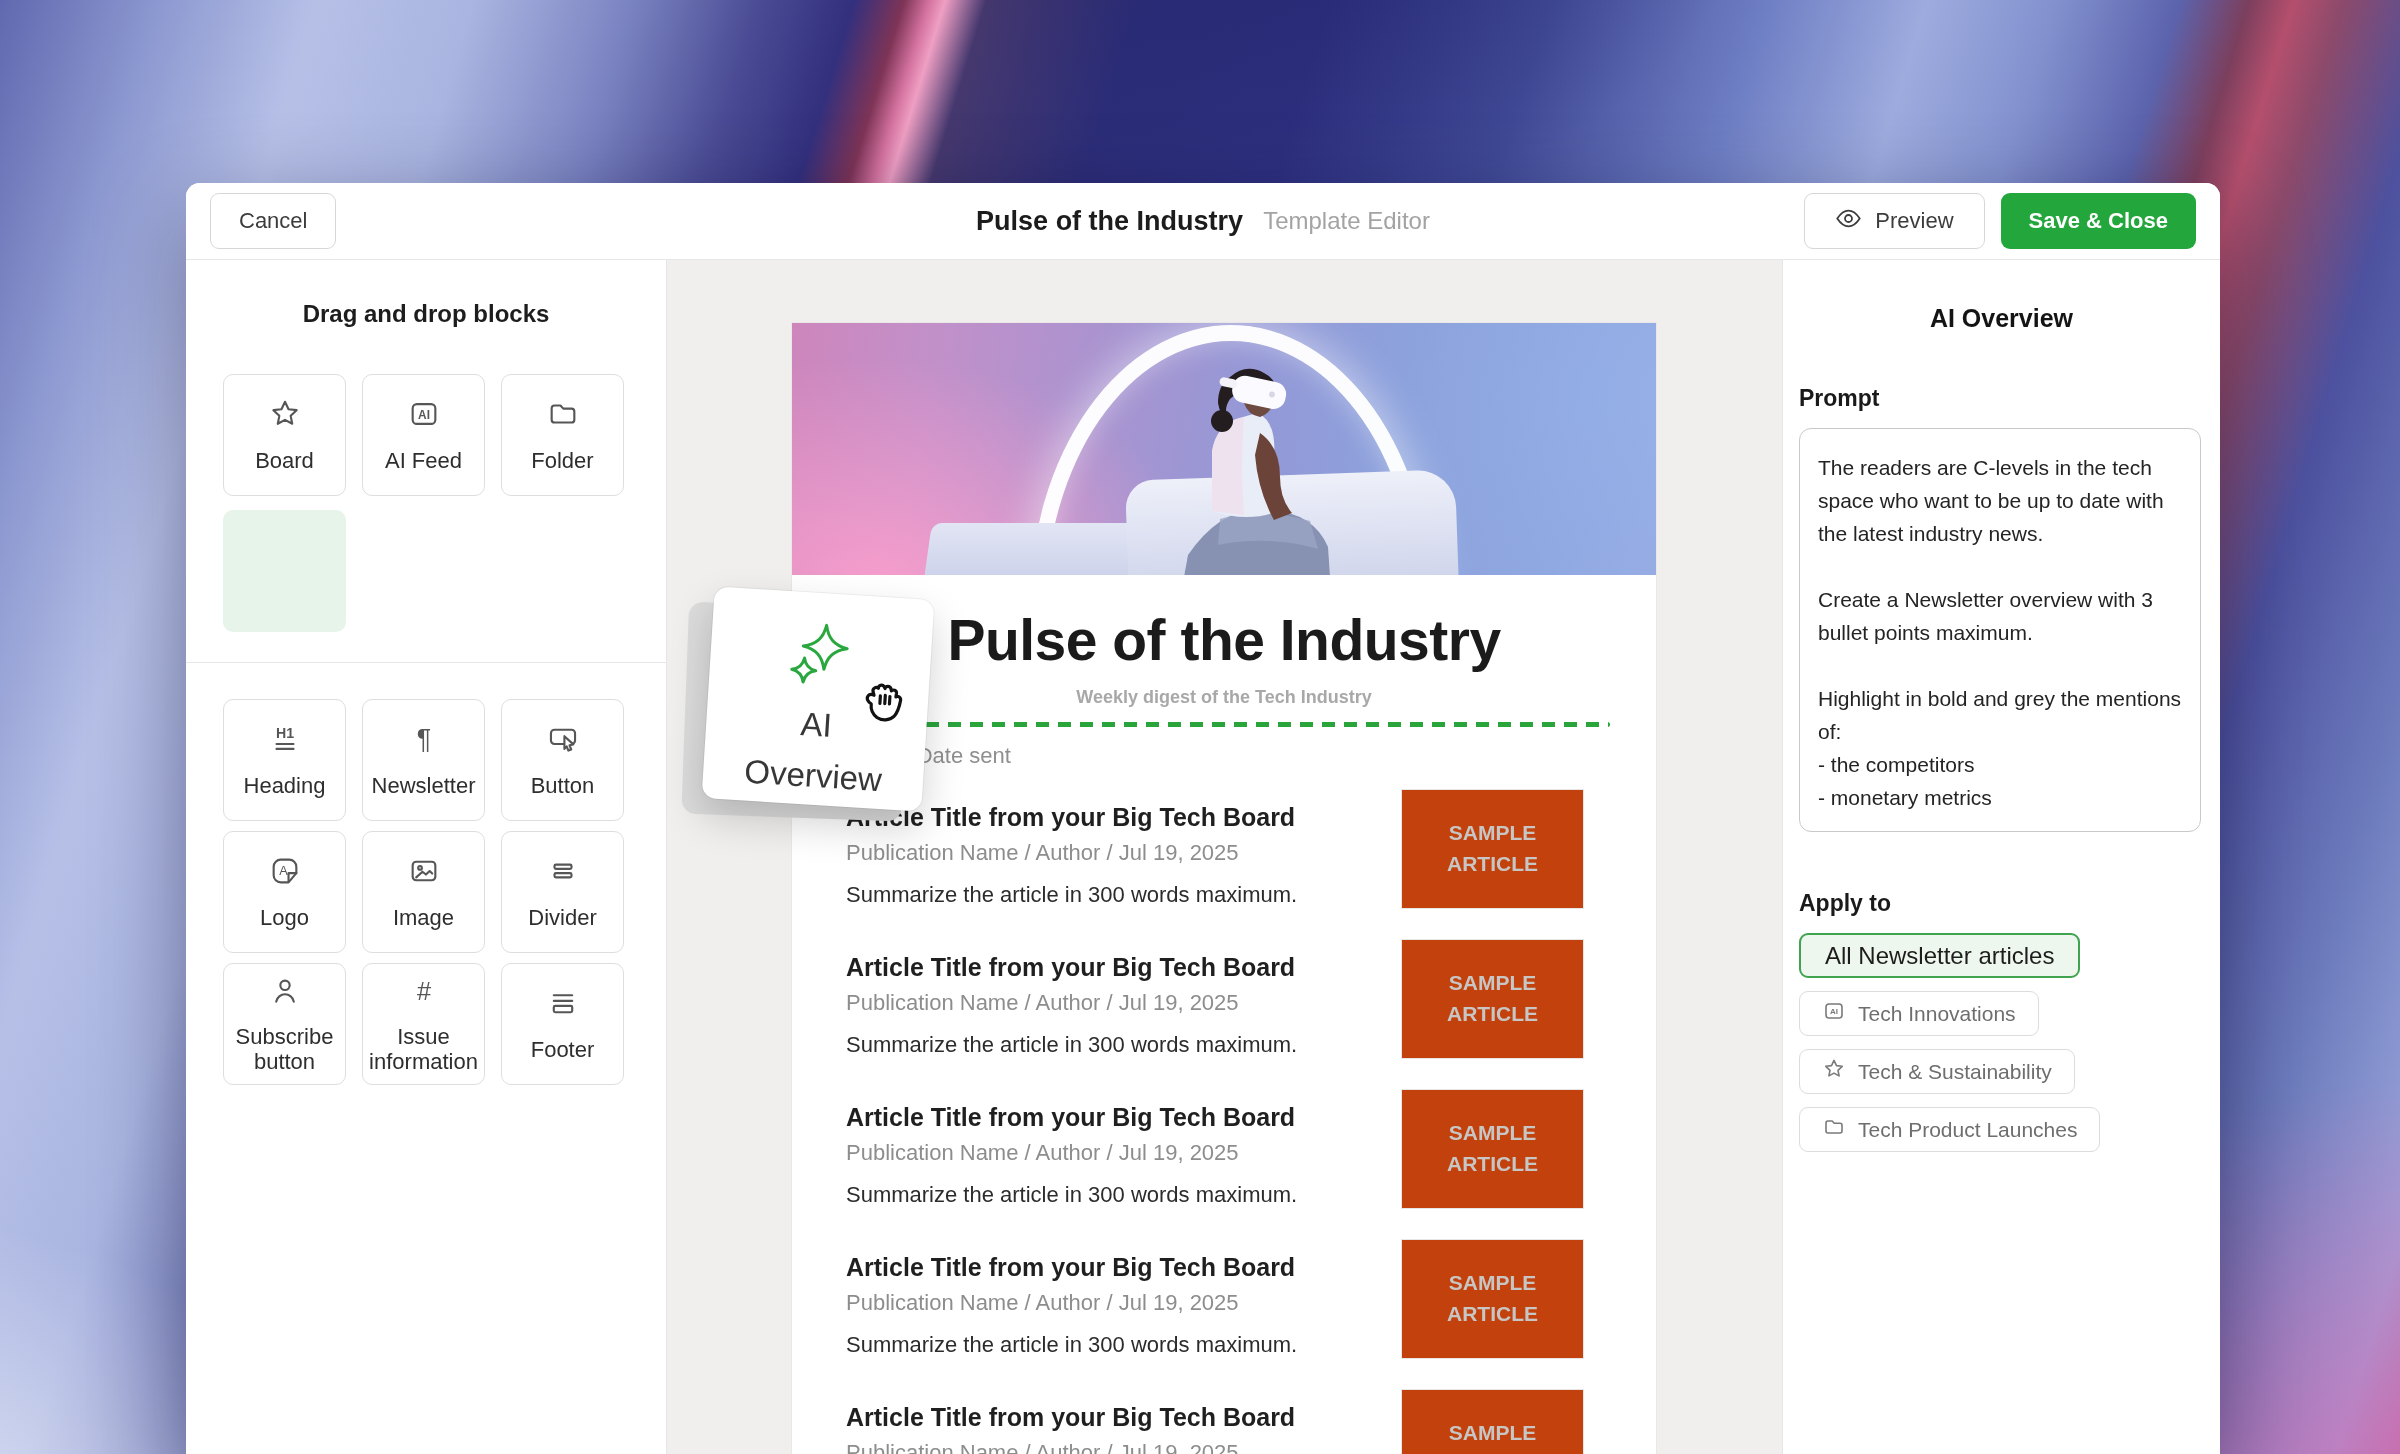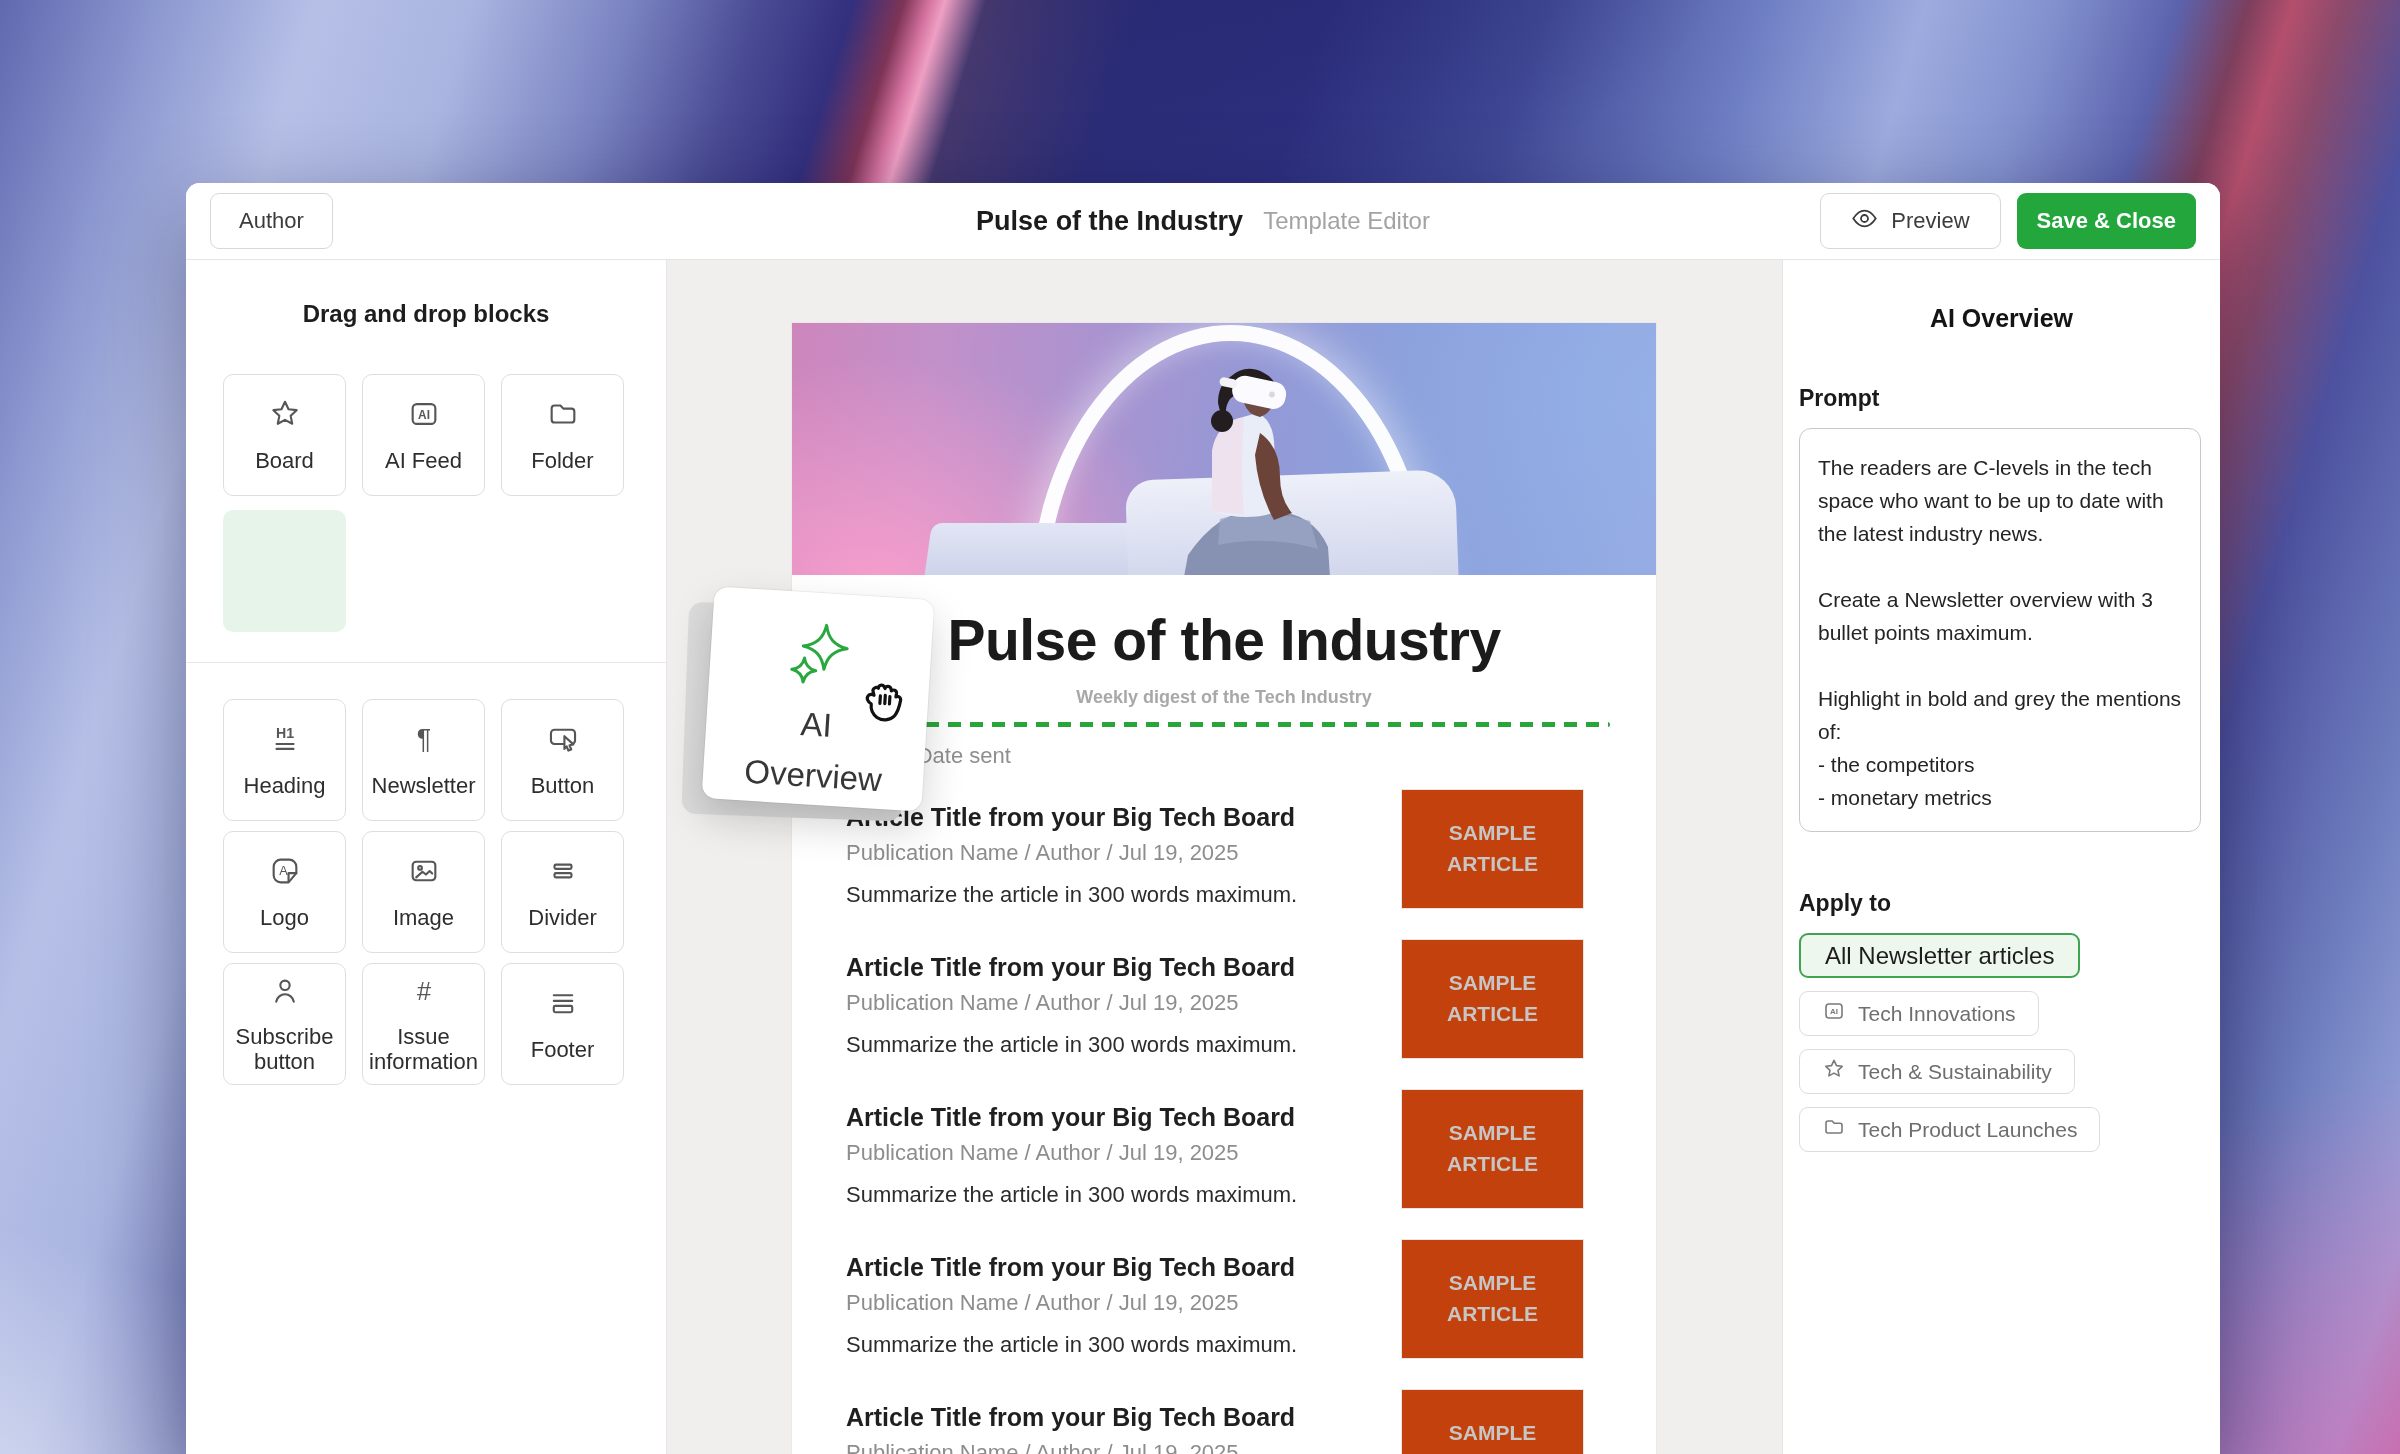--- a/index.html
+++ b/index.html
@@ -31,21 +31,21 @@
   .modal-header{flex:0 0 76px;position:relative;border-bottom:1px solid #e6e6e6;background:#fff;z-index:30;}
   .btn{box-sizing:border-box;display:flex;align-items:center;justify-content:center;cursor:pointer;}
   .btn-cancel{position:absolute;left:24px;top:10px;height:56px;padding:0 28px;border:1px solid #d7d7d7;
     border-radius:9px;background:#fff;font-size:22px;color:#3c3c3c;}
   .header-center{position:absolute;left:0;right:0;top:0;height:76px;display:flex;align-items:center;justify-content:center;gap:20px;}
   .header-title{font-size:27px;font-weight:bold;color:#1c1c1c;}
   .header-subtitle{font-size:24px;color:#a3a3a3;}
   .header-actions{position:absolute;right:24px;top:10px;display:flex;gap:16px;}
   .btn-preview{height:56px;padding:0 30px;border:1px solid #d7d7d7;border-radius:9px;background:#fff;
     font-size:22px;color:#3c3c3c;gap:13px;}
-  .btn-save{height:56px;padding:0 20px;border-radius:9px;border:none;background:#23a73c;color:#fff;
+  .btn-save{height:56px;padding:0 28px;border-radius:9px;border:none;background:#23a73c;color:#fff;
     font-size:22px;font-weight:bold;}
   .modal-body{flex:1;display:flex;min-height:0;}
   
   .left-panel{width:481px;box-sizing:border-box;background:#fff;border-right:1px solid #e6e6e6;padding-top:40px;}
   .lp-title{text-align:center;font-size:24px;font-weight:bold;color:#1d1d1d;}
   .blocks{display:grid;grid-template-columns:repeat(3,123px);gap:10px 16px;margin:46px 0 0 37px;}
   .blocks.g2{margin-top:36px;}
   .block-card{box-sizing:border-box;height:122px;border:1px solid #dedede;border-radius:10px;background:#fff;
     display:flex;flex-direction:column;align-items:center;justify-content:center;gap:12px;
     font-size:22px;color:#2e2e2e;text-align:center;line-height:1.12;padding:4px;cursor:grab;}
@@ -109,21 +109,21 @@
   .chip.selected{border:2px solid #3fa34f;background:#eef7ee;color:#1d1d1d;font-size:24px;padding:0 24px;height:45px;}
 </style>
 </head>
 <body>
 
 <div class="backdrop"></div>
 
 <div class="modal">
 
   <div class="modal-header">
-    <button class="btn btn-cancel">Author</button>
+    <button class="btn btn-cancel">Cancel</button>
     <div class="header-center">
       <span class="header-title">Pulse of the Industry</span>
       <span class="header-subtitle">Template Editor</span>
     </div>
     <div class="header-actions">
       <button class="btn btn-preview">
         <span>
           <svg width="27" height="27" viewBox="0 0 24 24" fill="none" stroke="#3c3c3c" stroke-width="1.6" stroke-linecap="round" stroke-linejoin="round">
             <path d="M2 12c3.2-4.8 6.8-7 10-7s6.8 2.2 10 7c-3.2 4.8-6.8 7-10 7s-6.8-2.2-10-7z"></path>
             <circle cx="12" cy="12" r="3.1"></circle>

